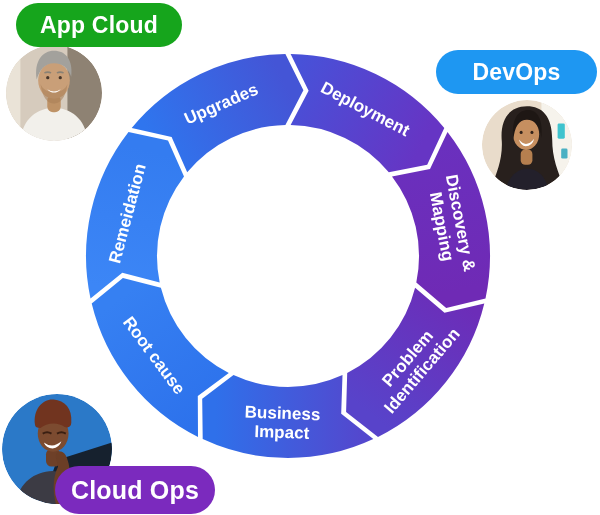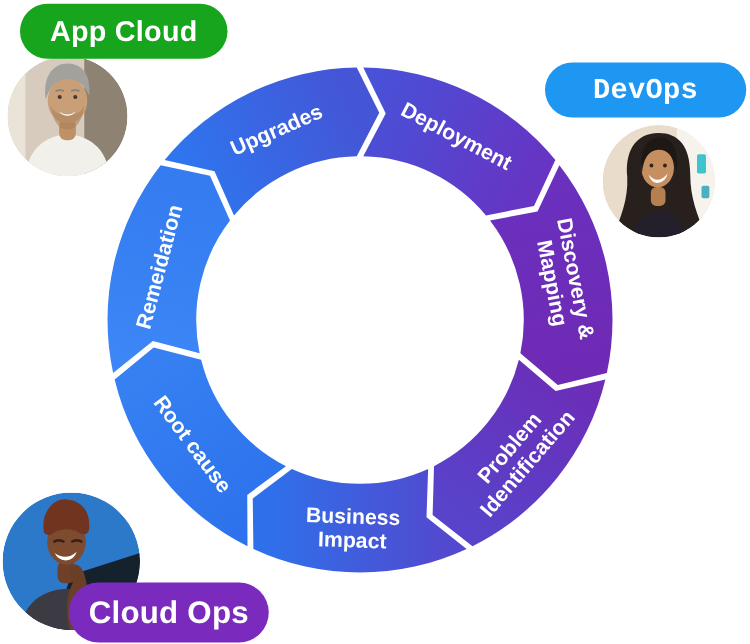--- a/index.html
+++ b/index.html
@@ -2,21 +2,21 @@
 <html><head>
 <meta charset="utf-8">
 <style>
   html,body{margin:0;padding:0;background:#fff;}
   .stage{position:relative;width:600px;height:515px;background:#ffffff;overflow:hidden;
          font-family:"Liberation Sans",sans-serif;}
   .badge{position:absolute;display:flex;align-items:center;justify-content:center;
          color:#fff;font-weight:bold;font-size:23px;border-radius:24px;z-index:5;
          letter-spacing:.2px;}
   .badge-app-owner{left:16px;top:3px;width:166px;height:44px;}
-  .badge-devops{left:436px;top:50px;width:161px;height:44px;font-family:Liberation Mono, monospace;}
+  .badge-devops{left:436px;top:50px;width:161px;height:44px;}
   .badge-cloud-ops{left:55px;top:466px;width:160px;height:48px;font-size:25px;border-radius:26px;}
   .avatar{position:absolute;border-radius:50%;z-index:3;display:block;}
   .avatar-app-owner{left:6px;top:45px;width:96px;height:96px;}
   .avatar-devops{left:482px;top:100px;width:90px;height:90px;}
   .avatar-cloud-ops{left:2px;top:394px;width:110px;height:110px;}
   .ring{position:absolute;left:0;top:0;z-index:1;}
   .ring text{font-family:"Liberation Sans",sans-serif;font-weight:bold;fill:#ffffff;
              font-size:17px;text-anchor:middle;}
 </style>
 </head>

